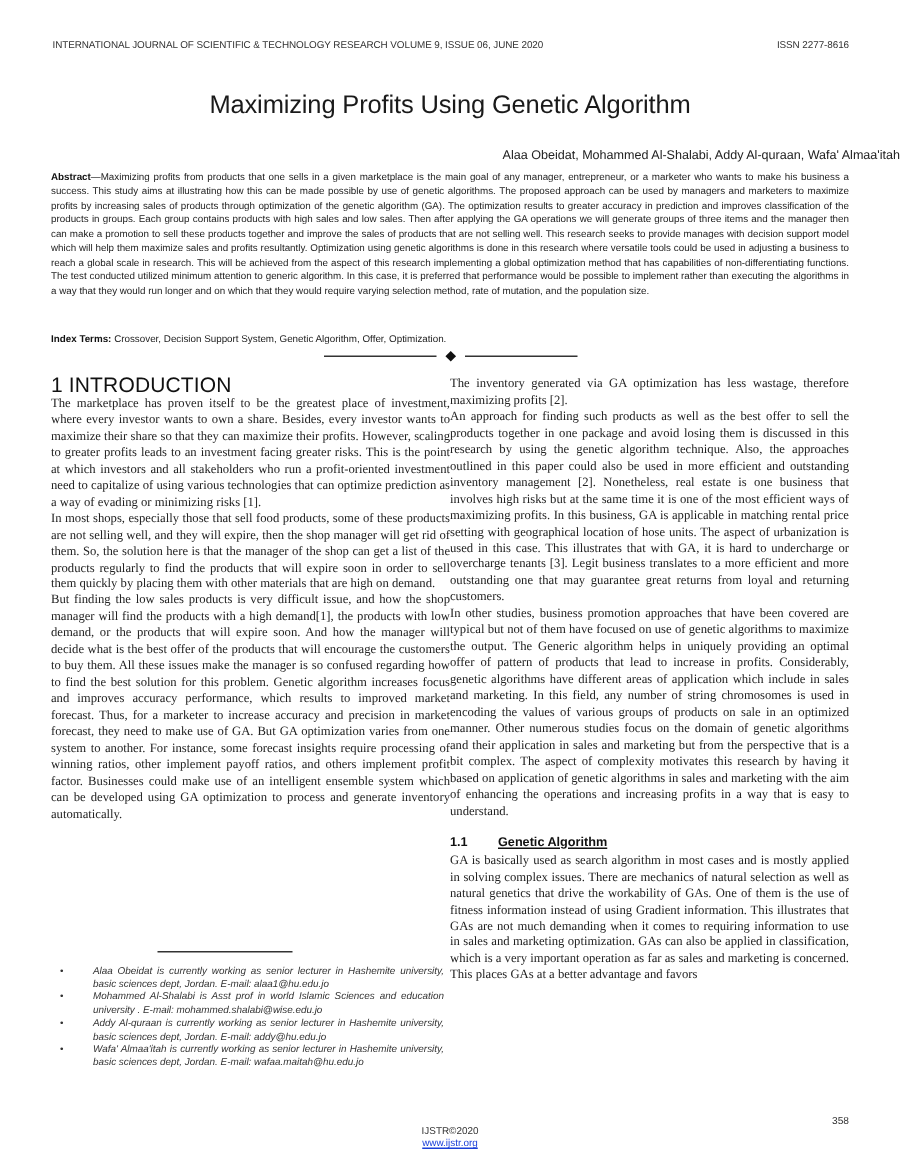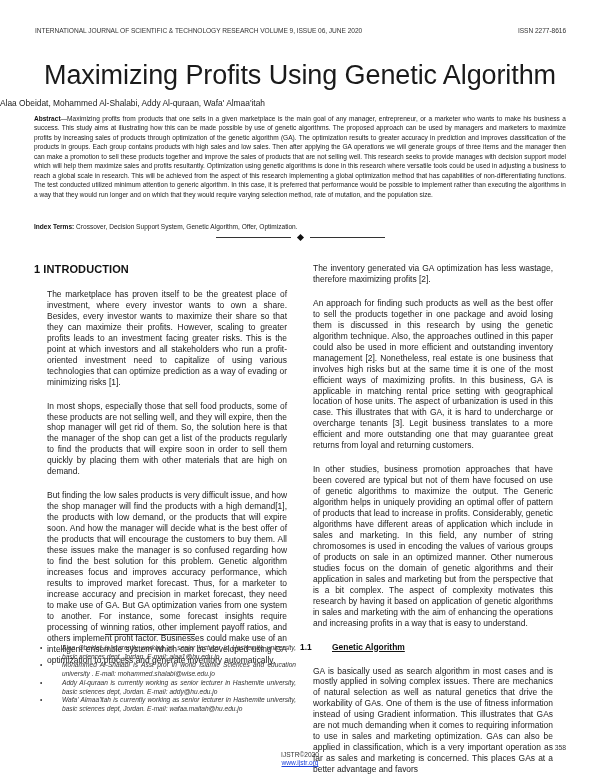--- a/index.html
+++ b/index.html
@@ -7,24 +7,24 @@
       width: 600px; height: 776px; position: relative; overflow: hidden;
       font-family: "Liberation Sans", sans-serif; color: #1a1a1a;
     }
     .running-head {
       position: absolute; top: 27px; left: 35px; right: 34px;
       font-size: 6.6px; letter-spacing: -0.05px; color: #333;
       display: flex; justify-content: space-between;
     }
     .title {
       position: absolute; top: 60px; left: 0; right: 0; text-align: center;
-      font-size: 27px; color: #1a1a1a; letter-spacing: -0.1px;
+      font-size: 17px; color: #1a1a1a; letter-spacing: -0.1px;
     }
     .authors {
-      position: absolute; top: 98px; left: 0; right: 0; text-align: left;
+      position: absolute; top: 98px; left: 0; right: 0; text-align: right;
       font-size: 8.4px; color: #222;
     }
     .abstract {
       position: absolute; top: 114px; left: 34px; right: 34px;
       font-size: 6.55px; line-height: 9.45px; text-align: justify; color: #222;
     }
     .abstract b { font-weight: bold; color: #111; }
     .index-terms {
       position: absolute; top: 223px; left: 34px; right: 34px;
       font-size: 6.55px; color: #222;
@@ -37,23 +37,23 @@
     .separator .line { width: 75px; height: 0; border-top: 0.8px solid #333; }
     .separator .diamond {
       width: 5px; height: 5px; background: #111; transform: rotate(45deg); margin: 0 7px;
     }
     .col {
       position: absolute; width: 266px;
       font-size: 8.45px; line-height: 10.95px; text-align: justify; color: #222;
     }
     .col-left { top: 250px; left: 34px; }
     .col-right { top: 250px; left: 300px; }
-    .col p { margin: 13px; }
+    .col p { margin: 0; font-family: Liberation Serif, serif; }
     .section-heading {
-      font-weight: bold; font-size: 11px; line-height: 13px; margin: 13px 0 0 0;
+      font-weight: normal; font-size: 14px; line-height: 13px; margin: 0 0 0 0;
       color: #111; letter-spacing: 0.1px;
     }
     .subsection-heading {
       font-weight: bold; font-size: 8.45px; margin: 10px 0 1px 0; color: #111; text-decoration: underline;
     }
     .subsection-heading .num { display: inline-block; width: 32px; }
     .fn-rule {
       position: absolute; top: 634px; left: 105px; width: 90px;
       border-top: 0.8px solid #333;
     }

